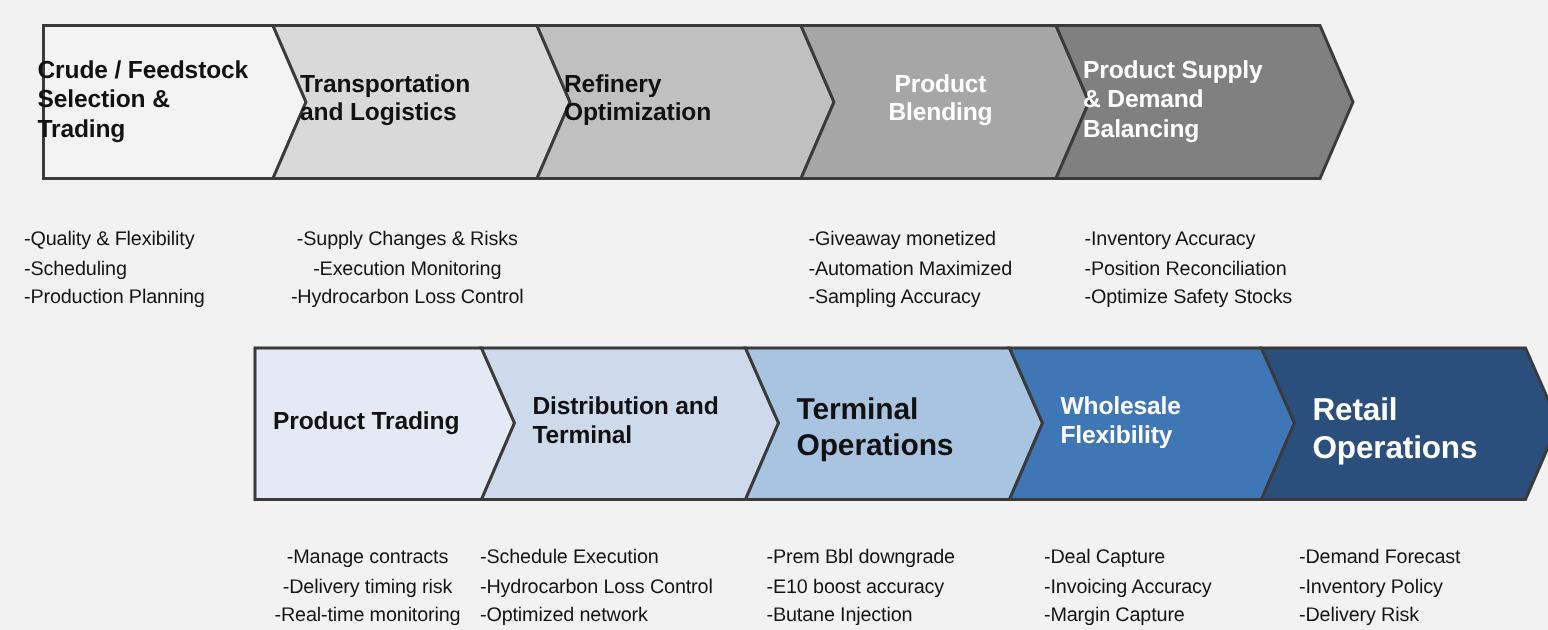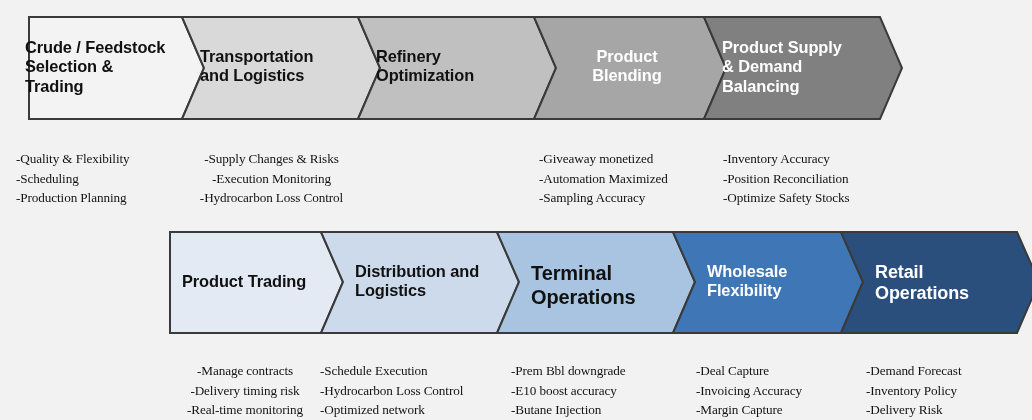--- a/index.html
+++ b/index.html
@@ -27,21 +27,20 @@
   .seg-label.light{color:#ffffff;}
 
   
   .bullets{
     position:absolute;
     font-size:13.2px;
     line-height:1.48;
     color:#131313;
     white-space:pre-line;
     letter-spacing:-0.1px;
-    font-family:Liberation Serif, serif;
   }
 </style>
 </head>
 <body>
 
 <div class="stage">
 
   <div class="band" style="left:12px;top:16px;width:880px;height:104px;padding-left:16px;">
     <svg width="880" height="104" viewBox="0 0 880 104" xmlns="http://www.w3.org/2000/svg">
 
@@ -96,29 +95,29 @@
       <path d="M1,1 L152,1 L174,51 L152,102 L1,102 Z" fill="#e3eaf4" stroke="#3a3a3a" stroke-width="2"></path>
       <path d="M152,1 L328,1 L350,51 L328,102 L152,102 L174,51 Z" fill="#ccdaeb" stroke="#3a3a3a" stroke-width="2"></path>
       <path d="M328,1 L504,1 L526,51 L504,102 L328,102 L350,51 Z" fill="#a9c4e0" stroke="#3a3a3a" stroke-width="2"></path>
       <path d="M504,1 L672,1 L694,51 L672,102 L504,102 L526,51 Z" fill="#3f76b5" stroke="#3a3a3a" stroke-width="2"></path>
       <path d="M672,1 L848,1 L870,51 L848,102 L672,102 L694,51 Z" fill="#2a4f7d" stroke="#3a3a3a" stroke-width="2"></path>
     </svg>
 
     <div class="seg-label dark" style="left:13px;top:41px;width:150px;font-size:16.4px;">Product Trading</div>
 
     <div class="seg-label dark" style="left:186px;top:31px;width:160px;font-size:16.4px;">Distribution and
-Logistics</div>
+Terminal</div>
 
     <div class="seg-label dark" style="left:362px;top:31px;width:150px;font-size:20px;">Terminal
 Operations</div>
 
     <div class="seg-label light" style="left:538px;top:31px;width:150px;font-size:16.4px;">Wholesale
 Flexibility</div>
 
-    <div class="seg-label light" style="left:706px;top:31px;width:150px;font-size:18px;">Retail
+    <div class="seg-label light" style="left:706px;top:31px;width:150px;font-size:21px;">Retail
 Operations</div>
   </div>
 
   <div class="bullets" style="left:160px;top:361px;width:170px;text-align:center;">-Manage contracts
 -Delivery timing risk
 -Real-time monitoring</div>
 
   <div class="bullets" style="left:320px;top:361px;width:185px;">-Schedule Execution
 -Hydrocarbon Loss Control
 -Optimized network</div>

